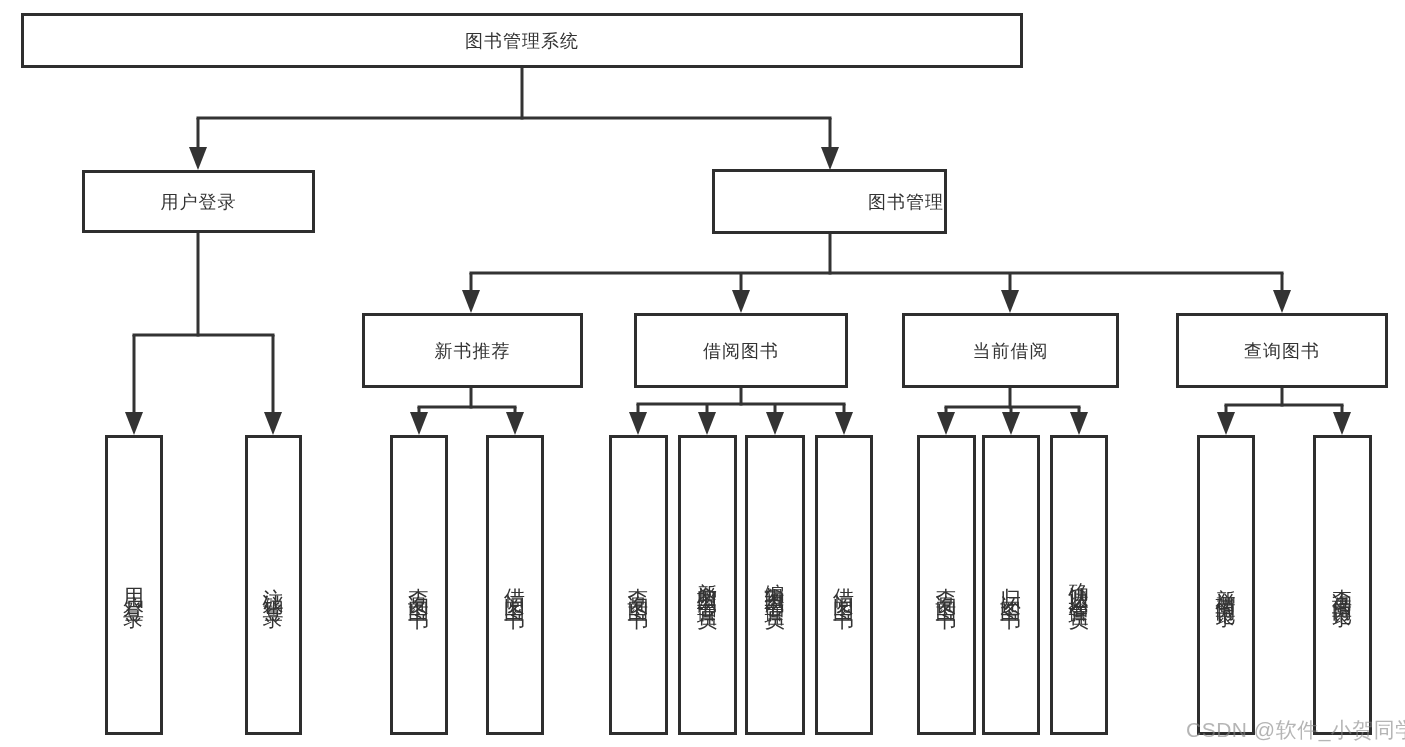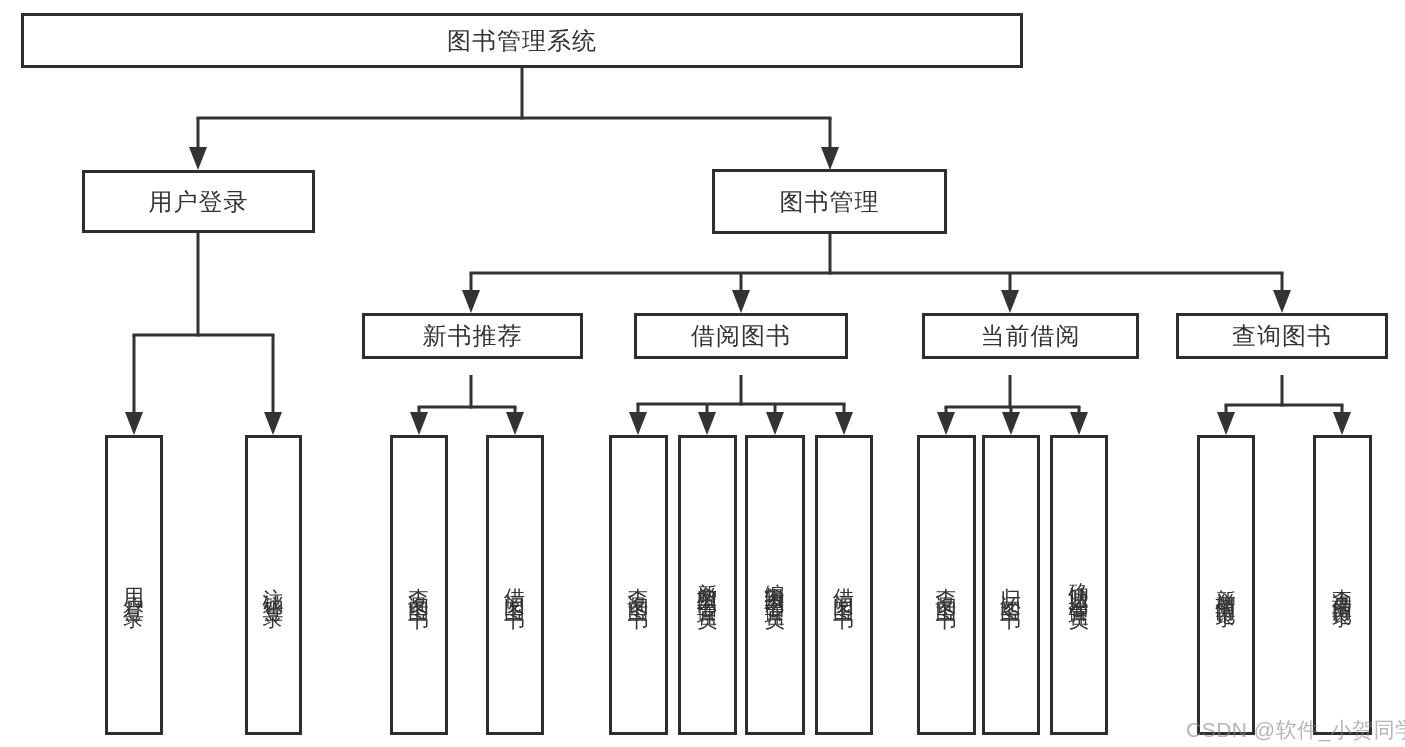--- a/index.html
+++ b/index.html
@@ -13,28 +13,28 @@
   }
   svg.connectors{position:absolute;left:0;top:0;z-index:1;}
   .box{
     position:absolute;
     box-sizing:border-box;
     border:3px solid #2e2e2e;
     background:#ffffff;
     display:flex;align-items:center;justify-content:center;
     z-index:2;
   }
-  .hlabel{font-size:24px;letter-spacing:1px;white-space:nowrap;}
+  .hlabel{font-size:18px;letter-spacing:1px;white-space:nowrap;}
   .root{left:21px;top:13px;width:1002px;height:55px;}
   .lvl2-a{left:82px;top:170px;width:233px;height:63px;}
-  .lvl2-b{left:712px;top:169px;width:235px;height:65px;}
-  .lvl3{top:313px;height:46px;}
+  .lvl2-b{left:712px;top:169px;width:235px;height:65px;justify-content:flex-end;}
+  .lvl3{top:313px;height:75px;}
   .l3-a{left:362px;width:221px;}
   .l3-b{left:634px;width:214px;}
-  .l3-c{left:902px;width:217px;margin-left:20px;}
+  .l3-c{left:902px;width:217px;}
   .l3-d{left:1176px;width:212px;}
   .leaf{top:435px;height:300px;}
   .leaf span{
     writing-mode:vertical-rl;
     text-orientation:mixed;
     font-size:21px;
     letter-spacing:7px;
     line-height:1.0;
     white-space:nowrap;
   }

